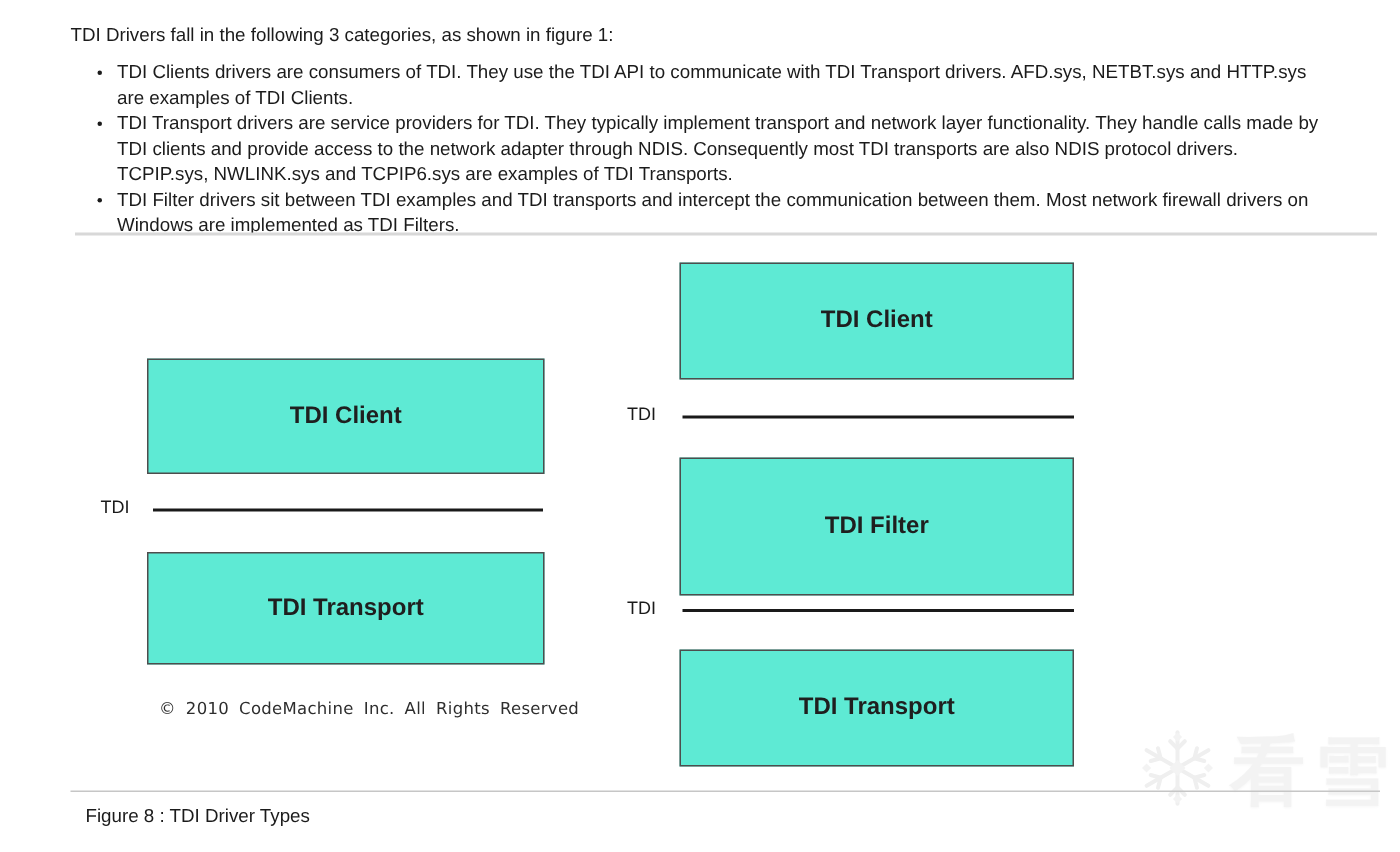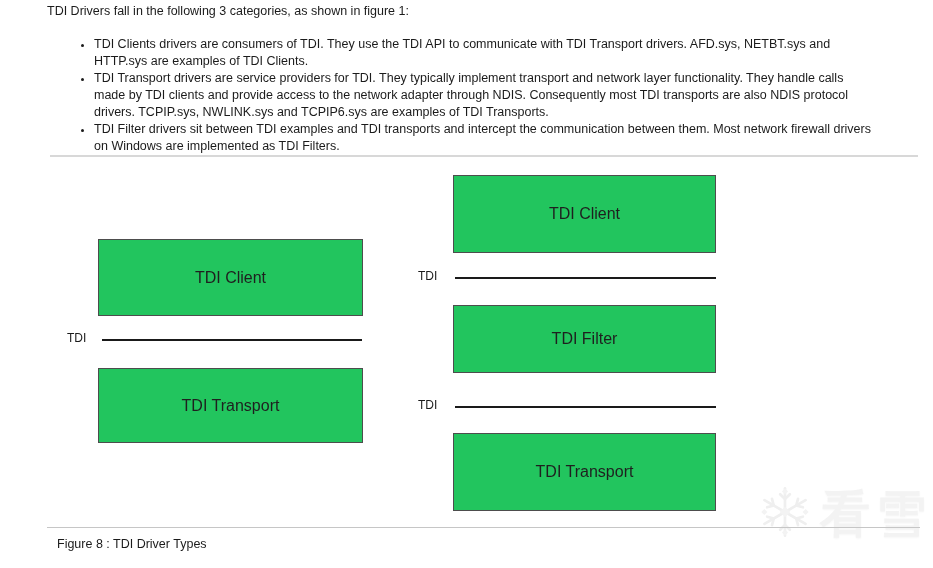--- a/index.html
+++ b/index.html
@@ -11,29 +11,29 @@
     font-family: "Liberation Sans", sans-serif;
     color: #1b1b1b;
     overflow: hidden;
   }
   
   .textblock {
     position: absolute;
     top: 0; left: 0;
     width: 919px;
     box-sizing: border-box;
-    padding: 3px 30px 0 47px;
+    padding: 15px 30px 0 47px;
   }
   .intro {
     margin: 0 0 8px 0;
     font-size: 12.5px;
     line-height: 17px;
   }
   ul.bullets {
-    margin: 16px;
+    margin: 0;
     padding-left: 31px;
   }
   ul.bullets li {
     font-size: 12.5px;
     line-height: 17px;
     margin: 0;
     padding: 0;
   }
   ul.bullets li::marker { font-size: 11px; }
 
@@ -46,32 +46,33 @@
   }
   .divider-top { top: 155px; left: 50px; width: 868px; }
   .divider-bottom { top: 527px; left: 47px; width: 873px; background: #c6c6c6; height: 1px; }
 
   
   .figure { position: absolute; top: 0; left: 0; width: 933px; height: 568px; }
   .dbox {
     position: absolute;
     box-sizing: border-box;
     border: 1.5px solid #4d4d4d;
-    background: #22c55e;
+    background: #5eead4;
     display: flex;
     align-items: center;
     justify-content: center;
     font-size: 16px;
     color: #1f1f1f;
     z-index: 2;
+    font-weight: bold;
   }
   .box-l-client    { left:  98px; top: 239px; width: 265px; height: 77px; }
   .box-l-transport { left:  98px; top: 368px; width: 265px; height: 75px; }
   .box-r-client    { left: 453px; top: 175px; width: 263px; height: 78px; }
-  .box-r-filter    { left: 453px; top: 305px; width: 263px; height: 68px; }
+  .box-r-filter    { left: 453px; top: 305px; width: 263px; height: 92px; }
   .box-r-transport { left: 453px; top: 433px; width: 263px; height: 78px; }
 
   .tdi-label {
     position: absolute;
     font-size: 12px;
     color: #1a1a1a;
     z-index: 2;
   }
   .lbl-left  { left: 67px;  top: 331px; }
   .lbl-r1    { left: 418px; top: 269px; }
@@ -140,20 +141,21 @@
   </div>
 
   <div class="divider divider-top"></div>
 
   <div class="figure">
 
     <div class="dbox box-l-client">TDI Client</div>
     <span class="tdi-label lbl-left">TDI</span>
     <div class="tdi-line line-left"></div>
     <div class="dbox box-l-transport">TDI Transport</div>
+    <div class="fig-copyright">© 2010 CodeMachine Inc. All Rights Reserved</div>
 
     <div class="dbox box-r-client">TDI Client</div>
     <span class="tdi-label lbl-r1">TDI</span>
     <div class="tdi-line line-r1"></div>
     <div class="dbox box-r-filter">TDI Filter</div>
     <span class="tdi-label lbl-r2">TDI</span>
     <div class="tdi-line line-r2"></div>
     <div class="dbox box-r-transport">TDI Transport</div>
 
     <div class="watermark">

